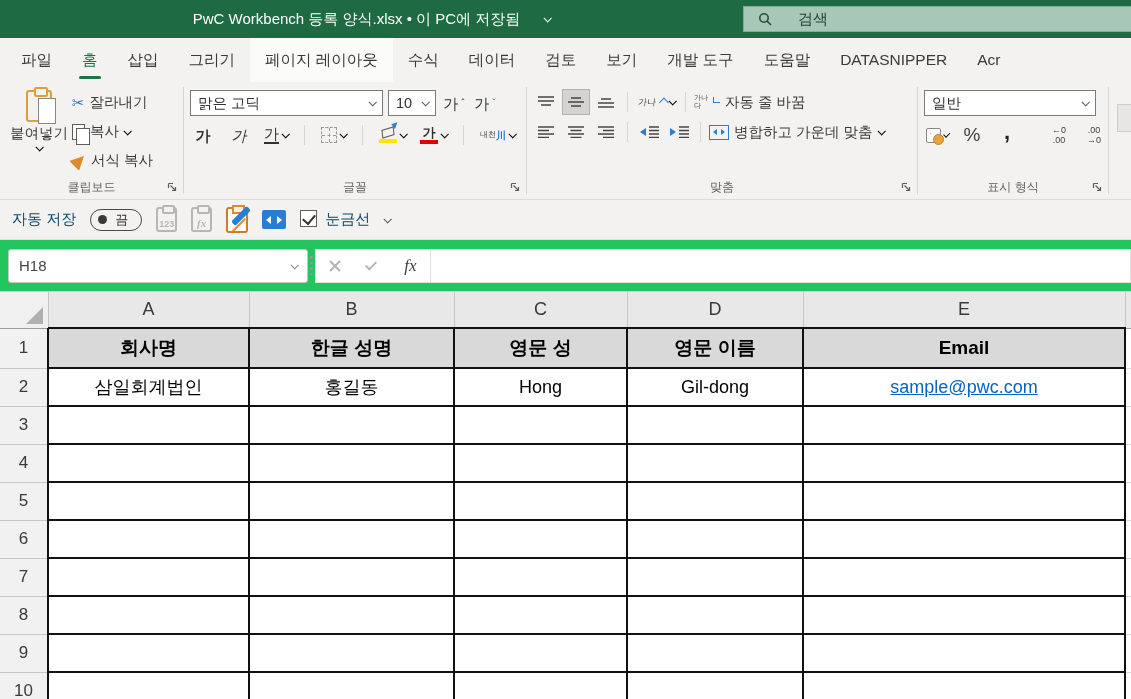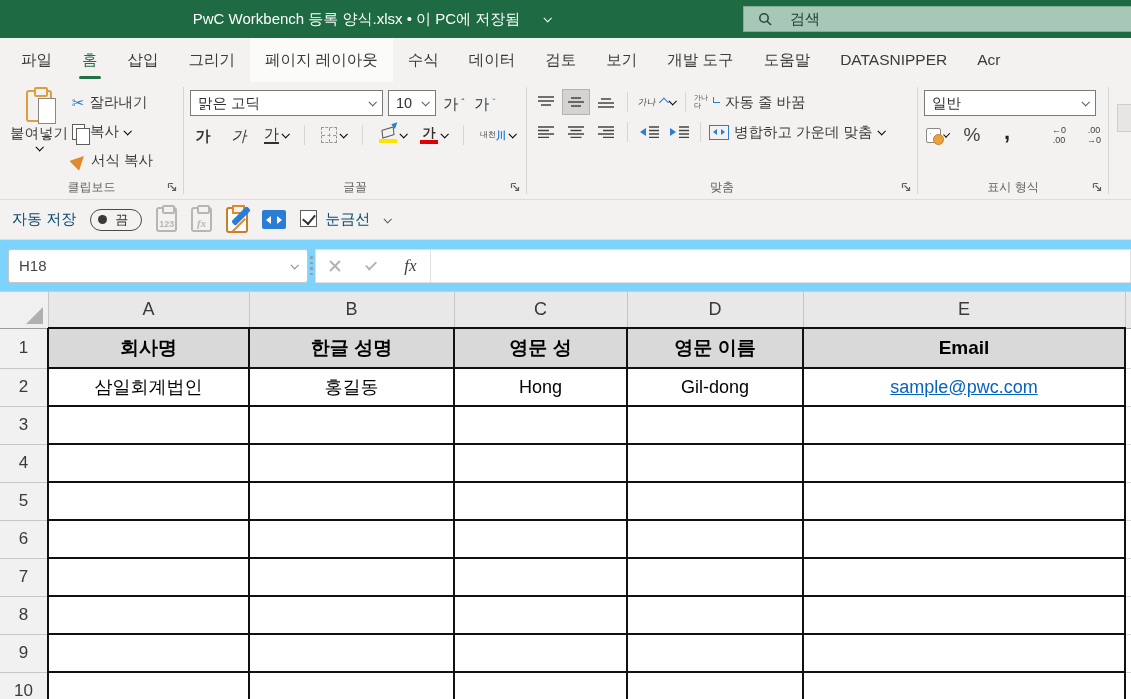--- a/index.html
+++ b/index.html
@@ -5,21 +5,21 @@
   *{box-sizing:border-box;margin:0;padding:0}
   html,body{width:1131px;height:699px;overflow:hidden;background:#fff;
     font-family:"Liberation Sans","DejaVu Sans",sans-serif;-webkit-font-smoothing:antialiased}
   .app{width:1131px;height:699px;display:flex;flex-direction:column;overflow:hidden}
 
   
   .titlebar{height:38px;background:#1e6a42;display:flex;align-items:center;flex:0 0 auto}
   .title-wrap{flex:1;display:flex;justify-content:center;align-items:center;color:#fff;font-size:15px;gap:24px}
   .chv{display:inline-block;width:6px;height:6px;border-right:1.4px solid currentColor;border-bottom:1.4px solid currentColor;transform:rotate(45deg) translateY(-1px)}
   .searchbox{width:388px;height:26px;margin-right:0;background:#a7c8b6;border:1px solid #87a996;border-right:none;
-    display:flex;align-items:center;gap:18px;padding-left:14px;color:#1d3b2b;font-size:15px}
+    display:flex;align-items:center;gap:26px;padding-left:14px;color:#1d3b2b;font-size:15px}
 
   
   .tabsrow{height:44px;background:#f3f2f1;display:flex;align-items:stretch;padding-left:6px;flex:0 0 auto;overflow:hidden}
   .tab{position:relative;display:flex;align-items:center;padding:0 15px;font-size:15.5px;color:#3b3a39;white-space:nowrap;cursor:default}
   .tab.active{color:#1f7244}
   .tab.active::after{content:"";position:absolute;left:12px;right:12px;bottom:3px;height:3px;background:#1f7244;border-radius:2px}
   .tab.hover{background:#fbfbfa}
 
   
   .ribbon{height:118px;background:#f3f2f1;border-bottom:1px solid #dedcda;display:flex;align-items:stretch;flex:0 0 auto;overflow:hidden}
@@ -115,21 +115,21 @@
   .qat-painter::after{content:"";position:absolute;left:2px;top:4px;width:22px;height:6px;background:#2b7cd3;border-radius:2px;transform:rotate(-45deg);box-shadow:-8px 5px 0 -2px #e08a2e}
   .qat-merge{position:relative;width:24px;height:19px;background:#2b7cd3;border-radius:2px;display:flex;align-items:center;justify-content:center}
   .qat-merge::before,.qat-merge::after{content:"";width:0;height:0;border-top:4px solid transparent;border-bottom:4px solid transparent}
   .qat-merge::before{border-right:5px solid #fff;margin-right:3px}
   .qat-merge::after{border-left:5px solid #fff;margin-left:3px}
   .checkbox{width:17px;height:17px;background:#fff;border:1.6px solid #5f5d5b;position:relative;cursor:pointer}
   .checkbox::after{content:"";position:absolute;left:4px;top:1px;width:6px;height:10px;border-right:2px solid #323130;border-bottom:2px solid #323130;transform:rotate(40deg)}
   .qat-chv{color:#5f5d5b}
 
   
-  .fbar{height:52px;background:#7dd3fc;display:flex;align-items:center;padding:0 0 0 8px;flex:0 0 auto;border-bottom:1px solid #cccccc}
+  .fbar{height:52px;background:#22c55e;display:flex;align-items:center;padding:0 0 0 8px;flex:0 0 auto;border-bottom:1px solid #cccccc}
   .namebox{width:300px;height:34px;background:#fff;border:1px solid #c8c6c4;border-radius:3px;display:flex;align-items:center;justify-content:space-between;padding:0 10px;font-size:15px;color:#444}
   .namebox .chv{border-color:#8a8886}
   .dots{display:flex;flex-direction:column;gap:3px;padding:0 2px}
   .dots i{width:2.5px;height:2.5px;border-radius:50%;background:#9a9896}
   .fbar-right{flex:1;height:34px;background:#fff;border:1px solid #e1dfdd;display:flex;align-items:center}
   .fbtn{width:38px;height:100%;display:flex;align-items:center;justify-content:center;cursor:pointer}
   .x-ic{position:relative;width:12px;height:12px}
   .x-ic::before,.x-ic::after{content:"";position:absolute;left:5px;top:-1px;width:2px;height:14px;background:#b5b3b1}
   .x-ic::before{transform:rotate(45deg)}.x-ic::after{transform:rotate(-45deg)}
   .ck-ic{width:11px;height:6px;border-left:2px solid #b5b3b1;border-bottom:2px solid #b5b3b1;transform:rotate(-45deg) translateY(-2px)}

